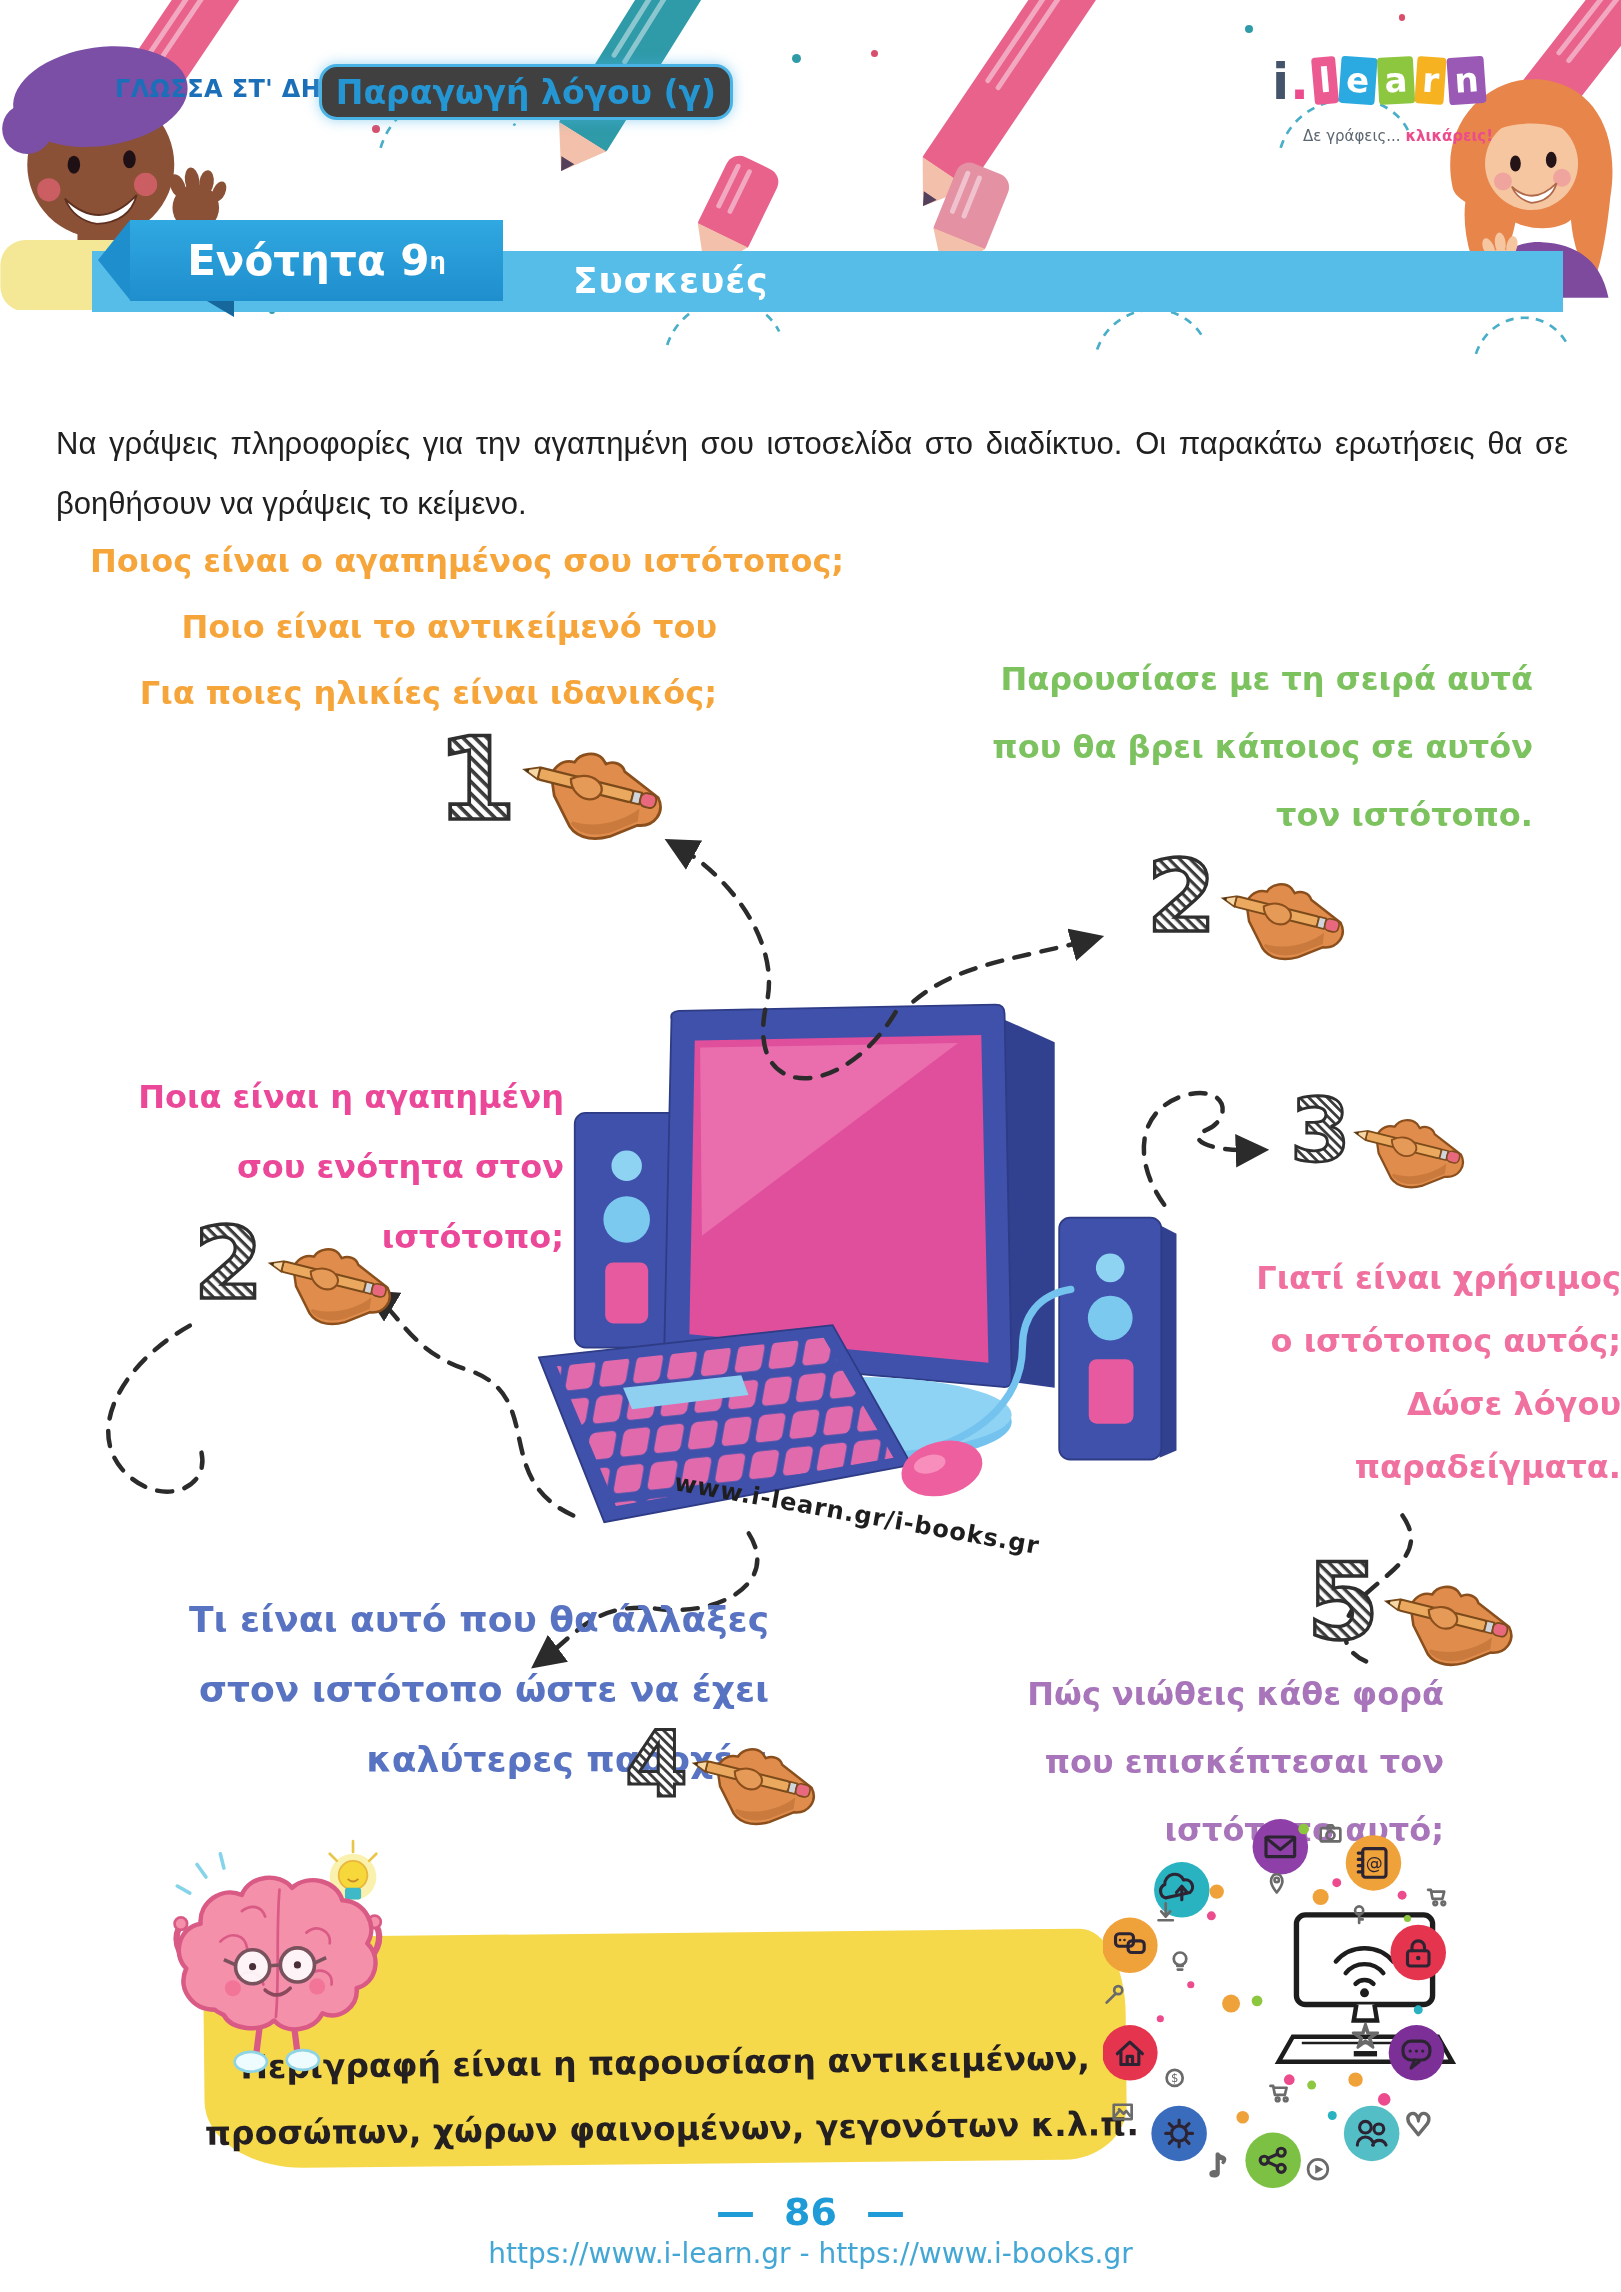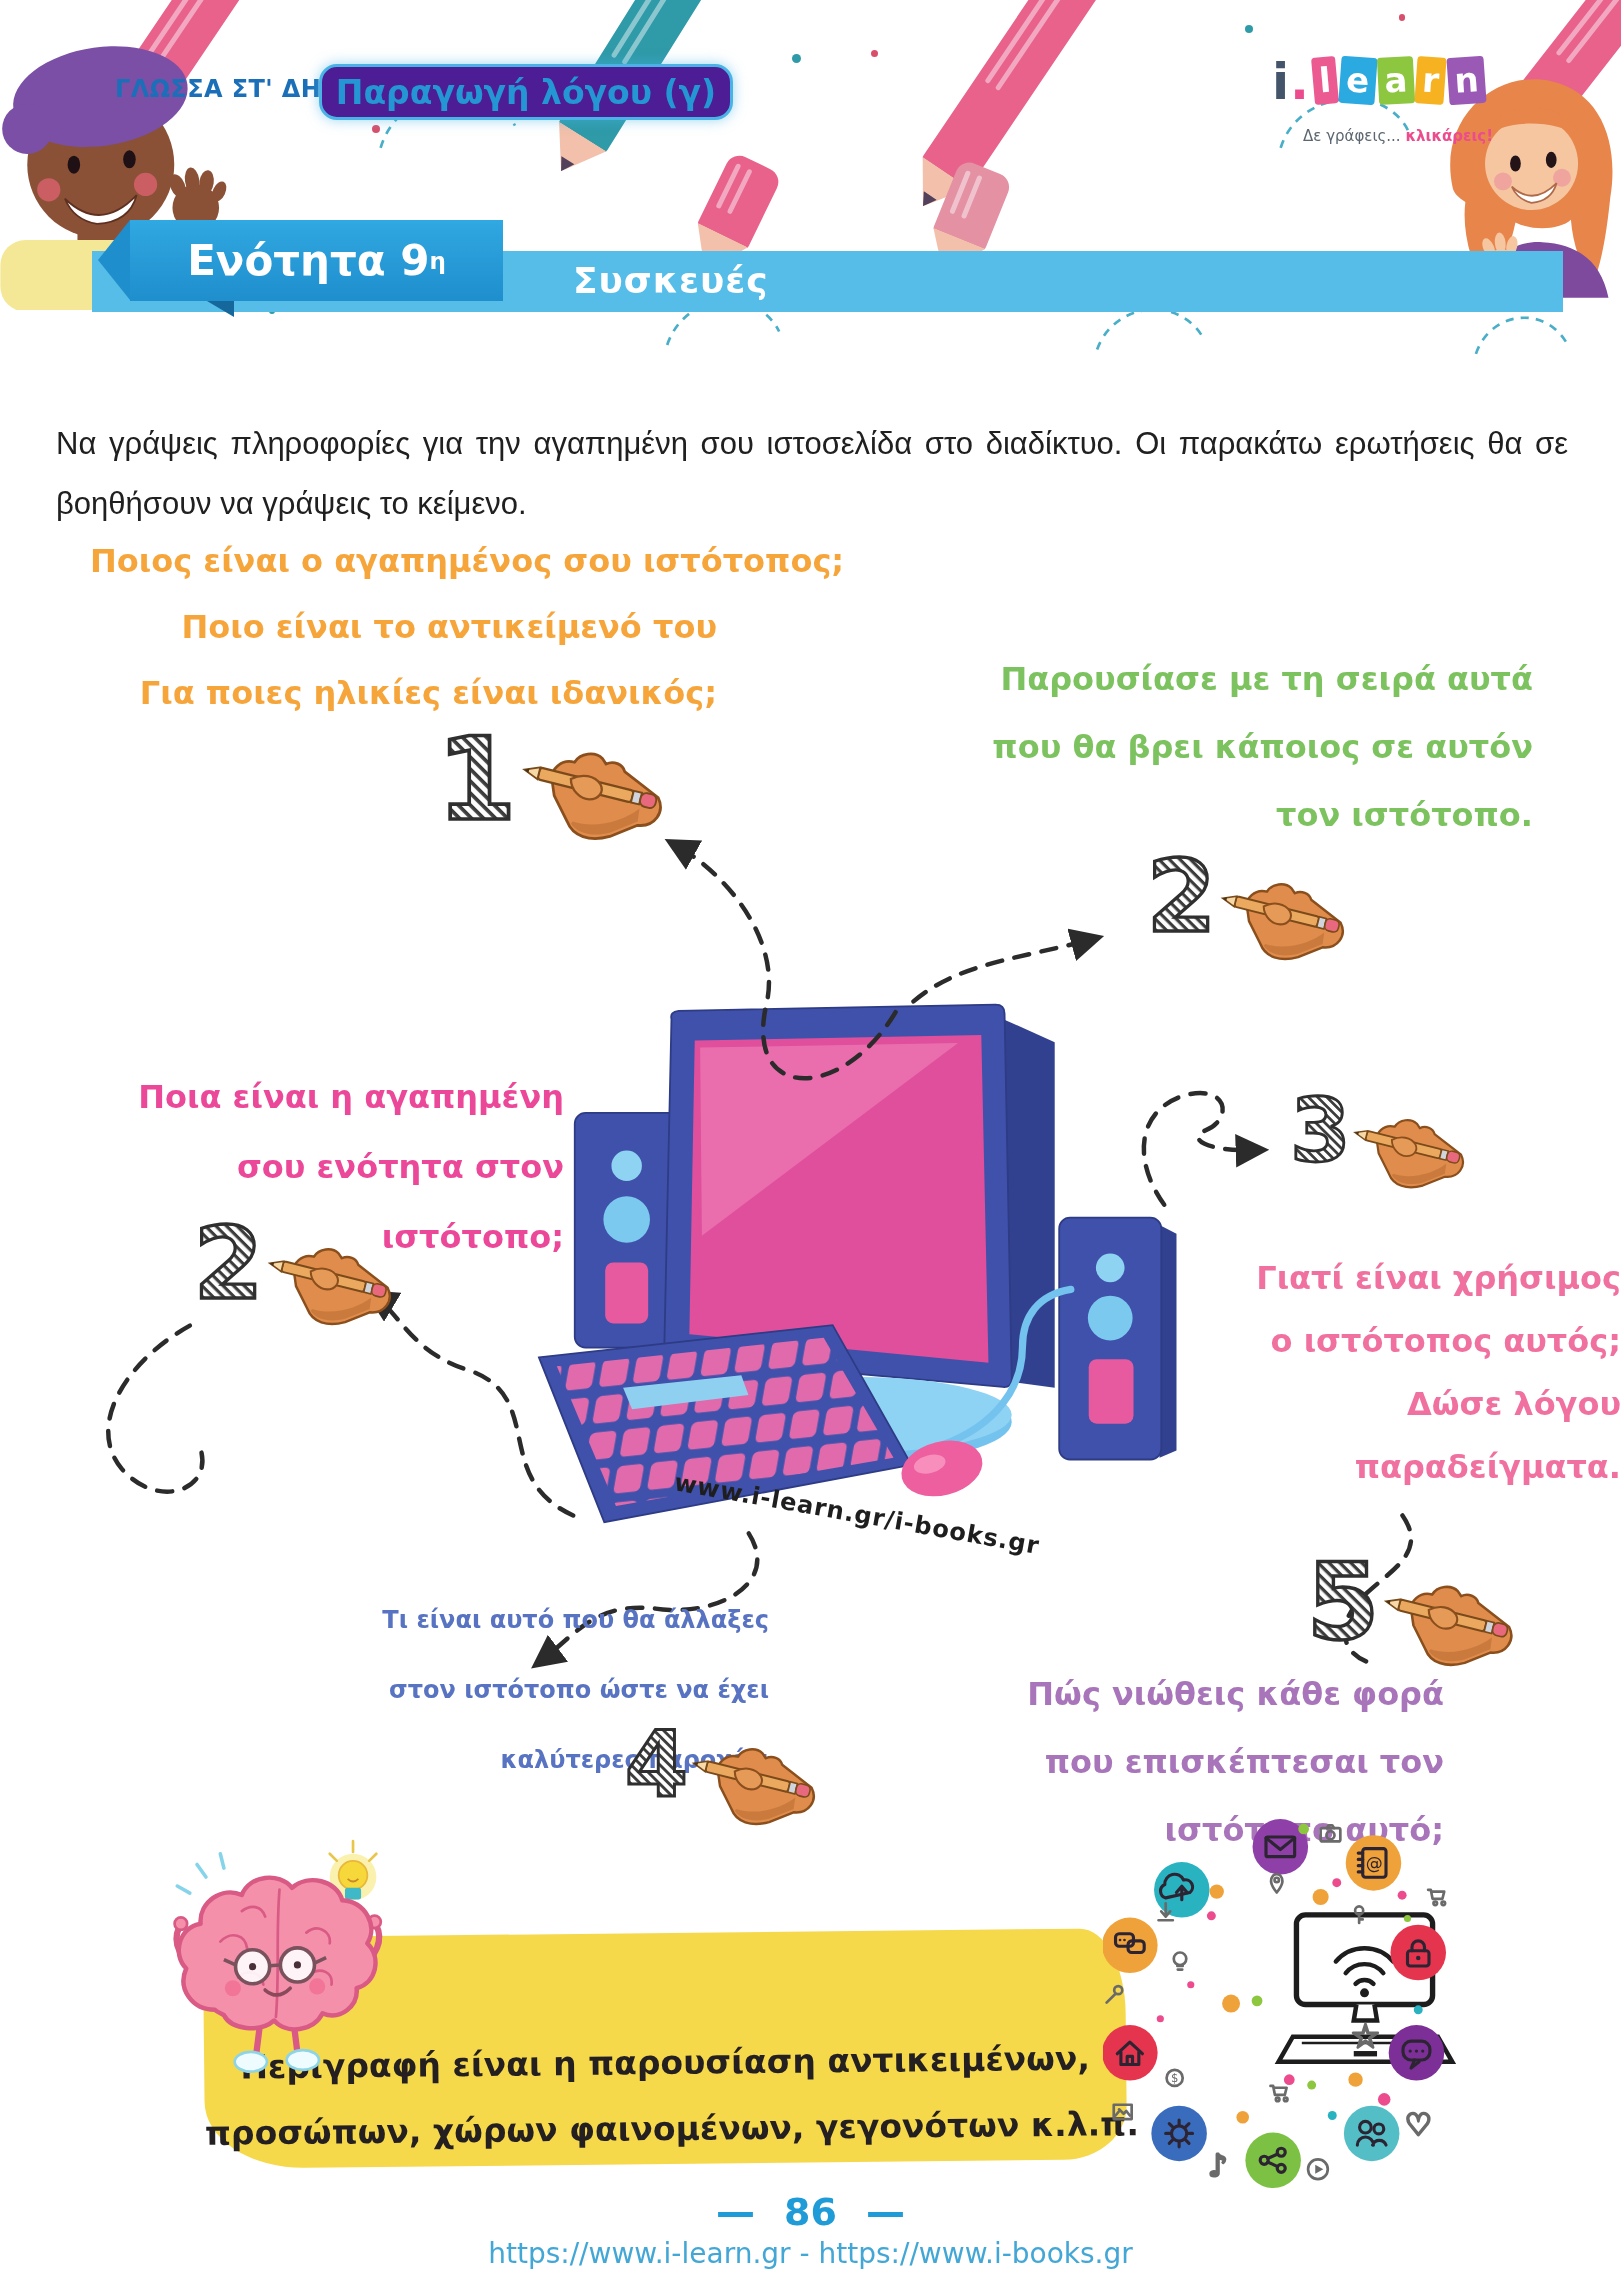--- a/index.html
+++ b/index.html
@@ -29,21 +29,21 @@
   .hd5{left:1245px;top:25px;width:8px;height:8px;background:#2f9aa8;}
   .hd6{left:1399px;top:14.3px;width:6.3px;height:6.3px;background:#d94f6b;}
   .hd7{left:269px;top:308px;width:6.3px;height:6.3px;background:#2f9aa8;}
   .boy{left:-5.4px;top:14.3px;width:242px;height:296px;z-index:1;}
   .girl{left:1426px;top:54px;width:195px;height:244px;z-index:1;}
 
   
   .course-title{left:115px;top:75px;font-size:24px;font-weight:bold;color:#1b6fb8;
         letter-spacing:0.4px;z-index:4;}
   .pill{left:319px;top:64px;width:408px;height:50px;border:3.6px solid #49b3e6;border-radius:18px;
-        background:#4c1d95;color:#2496d3;font-size:33px;font-weight:bold;display:flex;
+        background:#404040;color:#2496d3;font-size:33px;font-weight:bold;display:flex;
         align-items:center;justify-content:center;z-index:4;
         box-shadow:0 0 12.5px rgba(73,179,230,.55);}
   .logo{left:1272px;top:57px;display:flex;align-items:flex-end;z-index:4;}
   .logo .i{font-size:50px;font-weight:800;color:#44546a;line-height:.85;}
   .logo .dot{font-size:50px;font-weight:800;color:#ec4c8d;line-height:.85;margin:0 0.9px;}
   .logo .blk{display:inline-block;color:#fff;font-weight:800;font-size:34px;line-height:1;
         padding:6.3px 6.3px;margin-left:2.7px;border-radius:3.6px;}
   .b0{background:#ec5a92;transform:rotate(-5deg);}
   .b1{background:#2ba9e1;transform:rotate(4deg);}
   .b2{background:#8dc63f;transform:rotate(-3deg);}
@@ -70,21 +70,21 @@
   .intro{left:56px;top:383px;width:1512px;font-size:31px;line-height:1.92;color:#202020;
         text-align:justify;z-index:3;font-family:"Liberation Sans","DejaVu Sans",sans-serif;}
 
   
   .q{position:absolute;font-weight:bold;text-align:right;z-index:3;}
   .q div{white-space:nowrap;}
   .q1{left:90px;top:528px;width:627px;font-size:32px;line-height:66px;color:#f6a53b;}
   .q2{left:942px;top:645px;width:591px;font-size:32px;line-height:68px;color:#7cc25f;}
   .qleft{left:116px;top:1062px;width:448px;font-size:32px;line-height:70px;color:#ec4899;}
   .q3{left:1130px;top:1247px;width:491px;font-size:32px;line-height:63px;color:#f0719f;}
-  .q4{left:106px;top:1585px;width:663px;font-size:24px;line-height:70px;color:#5873c2;}
+  .q4{left:106px;top:1585px;width:663px;font-size:36px;line-height:70px;color:#5873c2;}
   .q5{left:853px;top:1660px;width:591px;font-size:32px;line-height:68px;color:#a874ba;}
 
   
   .num{position:absolute;display:flex;align-items:flex-start;z-index:3;}
   .numsvg text{font-family:"DejaVu Sans",sans-serif;font-size:108px;font-weight:700;
         fill:url(#hatch);stroke:#2f2f2f;stroke-width:3.5px;}
   .hand{margin-left:-7.2px;}
   .n1{left:428px;top:713px;}  .n1 .numsvg{width:97px;height:122px;} .n1 .hand{width:154px;height:102px;margin-top:27px;}
   .n2r{left:1139px;top:838px;} .n2r .numsvg{width:85px;height:107px;} .n2r .hand{width:136px;height:90px;margin-top:34px;}
   .n3{left:1284px;top:1080px;} .n3 .numsvg{width:73px;height:93px;} .n3 .hand{width:122px;height:81px;margin-top:29px;}

